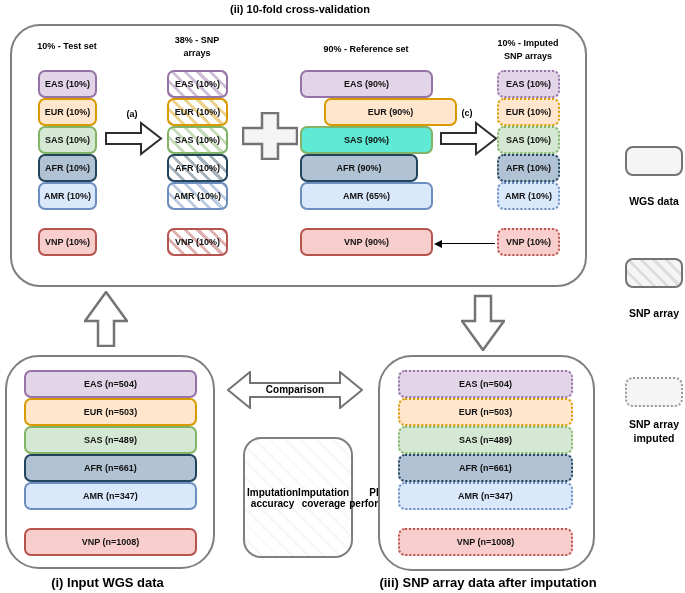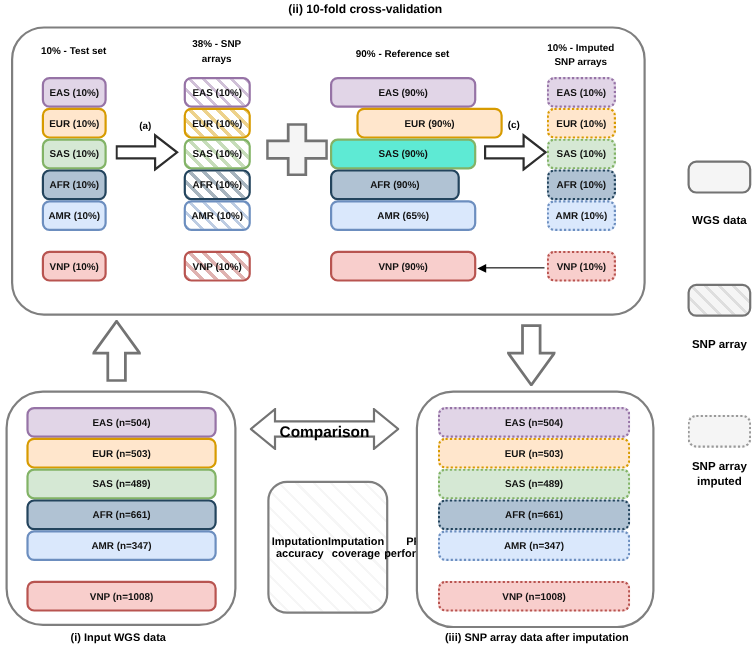--- a/index.html
+++ b/index.html
@@ -8,43 +8,43 @@
   .abs{position:absolute;}
   .pre{white-space:pre-line;}
   .title{font-size:11px;font-weight:700;text-align:center;}
   .col-header{font-size:9px;font-weight:700;text-align:center;line-height:1.4;}
   .container{position:absolute;border:2px solid #7f7f7f;border-radius:30px;background:#fff;box-sizing:border-box;}
   .box{position:absolute;height:28px;box-sizing:border-box;border:2px solid #000;border-radius:7px;
     display:flex;align-items:center;justify-content:center;font-size:9px;font-weight:700;color:#111;background:#fff;}
   .hatched{background-color:#ffffff;
     background-image:repeating-linear-gradient(45deg,var(--hatch,#ccc) 0 3px,transparent 3px 9px);}
   .dotted{border-style:dotted;}
-  .caption{font-size:10px;font-weight:700;text-align:center;}
+  .caption{font-size:13px;font-weight:700;text-align:center;}
   .legend-label{font-size:10.5px;font-weight:700;text-align:center;line-height:1.35;}
   .arrow-label{font-size:9px;font-weight:700;text-align:center;}
   .legend-box{position:absolute;width:58px;height:30px;box-sizing:border-box;border:2.5px solid #737373;
     border-radius:8px;background:#f5f5f5;}
   .legend-hatch{background-image:repeating-linear-gradient(45deg,#bbbbbb66 0 3px,transparent 3px 9px);}
   .legend-dotted{border-style:dotted;border-color:#999999;}
   .metrics{position:absolute;border:2px solid #7f7f7f;border-radius:18px;background:#fff;
     background-image:repeating-linear-gradient(45deg,rgba(0,0,0,0.035) 0 2px,transparent 2px 11px);
     display:flex;flex-direction:row;justify-content:space-evenly;align-items:center;
     font-size:10px;font-weight:700;text-align:center;box-sizing:border-box;padding:4px 2px;}
-  .cmp-label{font-size:14px;font-weight:700;text-align:center;}
+  .cmp-label{font-size:10px;font-weight:700;text-align:center;}
   .thin-line{position:absolute;border-top:1.5px solid #000;}
   .arrow-head-left{position:absolute;width:0;height:0;border-top:4px solid transparent;
     border-bottom:4px solid transparent;border-right:8px solid #000;}
   svg{display:block;}
 </style>
 </head>
 <body>
 
 <div id="canvas">
 
-  <div class="abs title" style="left:0;top:3px;width:600px;padding-left:32px;">(ii) 10-fold cross-validation</div>
+  <div class="abs title" style="left:0;top:3px;width:600px;">(ii) 10-fold cross-validation</div>
 
   <div class="container" style="left:10px;top:24px;width:577px;height:263px;"></div>
 
   <div class="abs col-header" style="left:16px;top:40px;width:102px;">10% - Test set</div>
   <div class="abs col-header pre" style="left:146px;top:34px;width:102px;">38% -  SNP
 arrays</div>
   <div class="abs col-header" style="left:266px;top:43px;width:200px;">90% - Reference set</div>
   <div class="abs col-header pre" style="left:477px;top:37px;width:102px;">10% -  Imputed
 SNP arrays</div>
 

